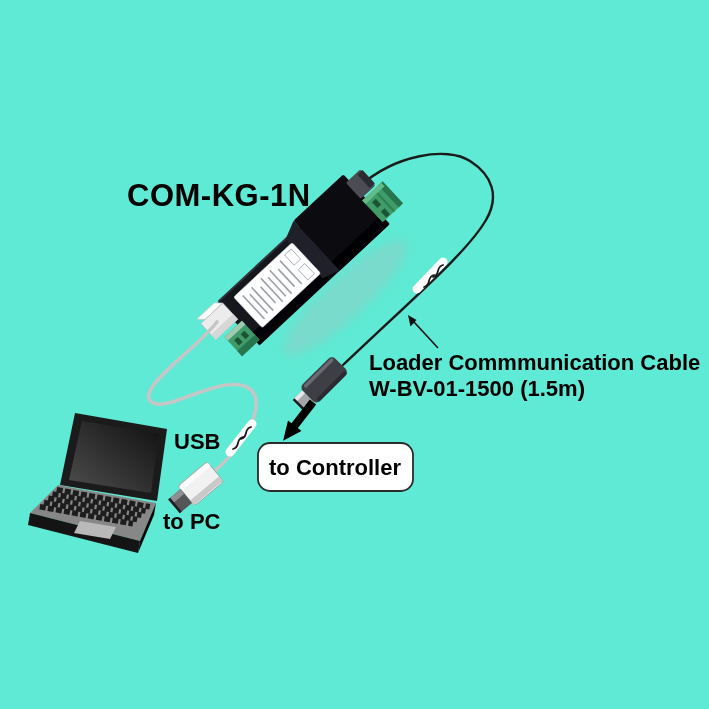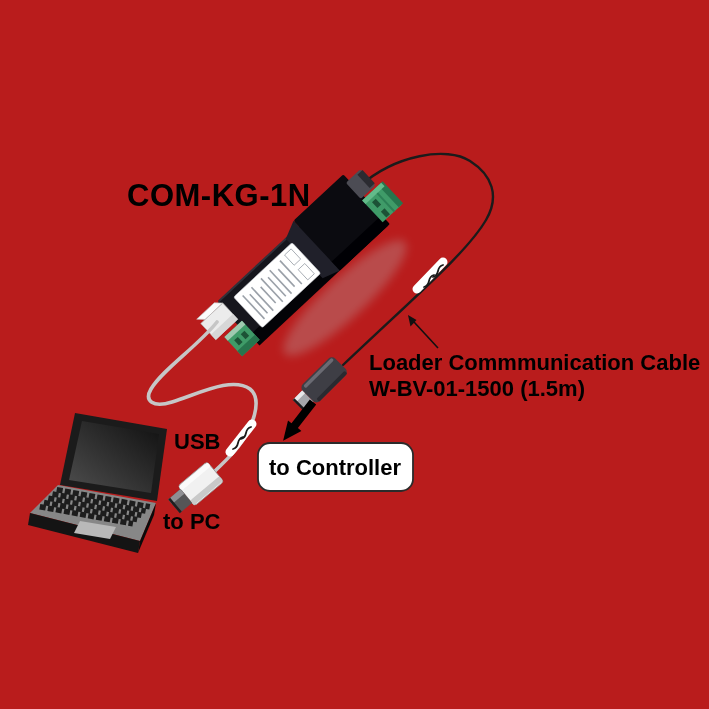--- a/index.html
+++ b/index.html
@@ -1,16 +1,16 @@
 <!DOCTYPE html>
 <html><head>
 <meta charset="utf-8">
 <style>
   html,body{margin:0;padding:0;background:#ffffff;}
-  .stage{position:relative;width:709px;height:709px;overflow:hidden;background:#b91c1c;}
+  .stage{position:relative;width:709px;height:709px;overflow:hidden;background:#5eead4;}
   svg{display:block;}
   text{font-family:"Liberation Sans","DejaVu Sans",sans-serif;font-weight:700;fill:#000;}
   .t-title{font-size:31px;letter-spacing:.5px;}
   .t-label{font-size:22px;}
 </style>
 </head>
 <body>
 
 <div class="stage">
 <svg width="709" height="709" viewBox="0 0 709 709">

